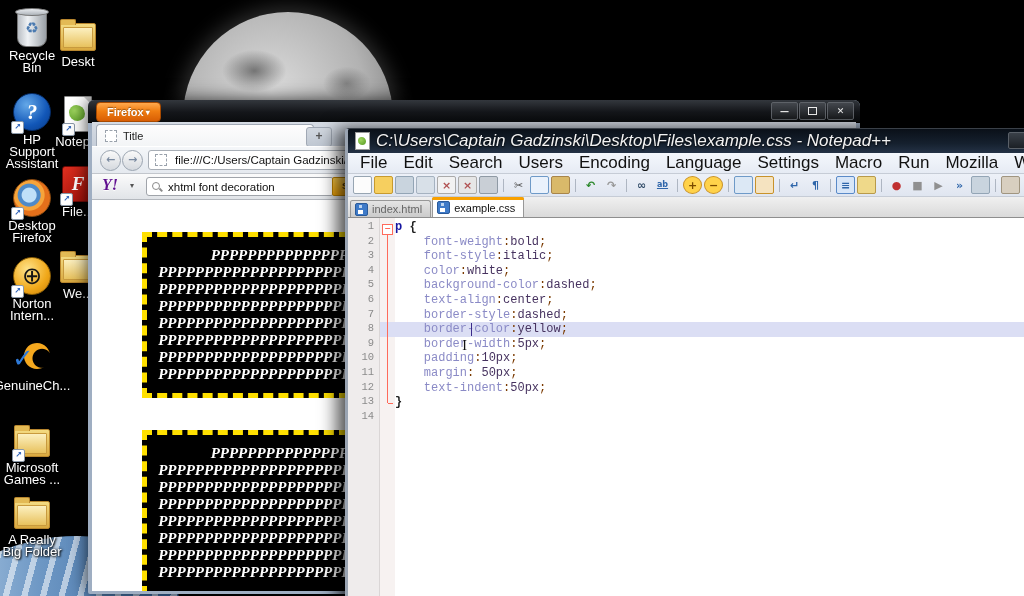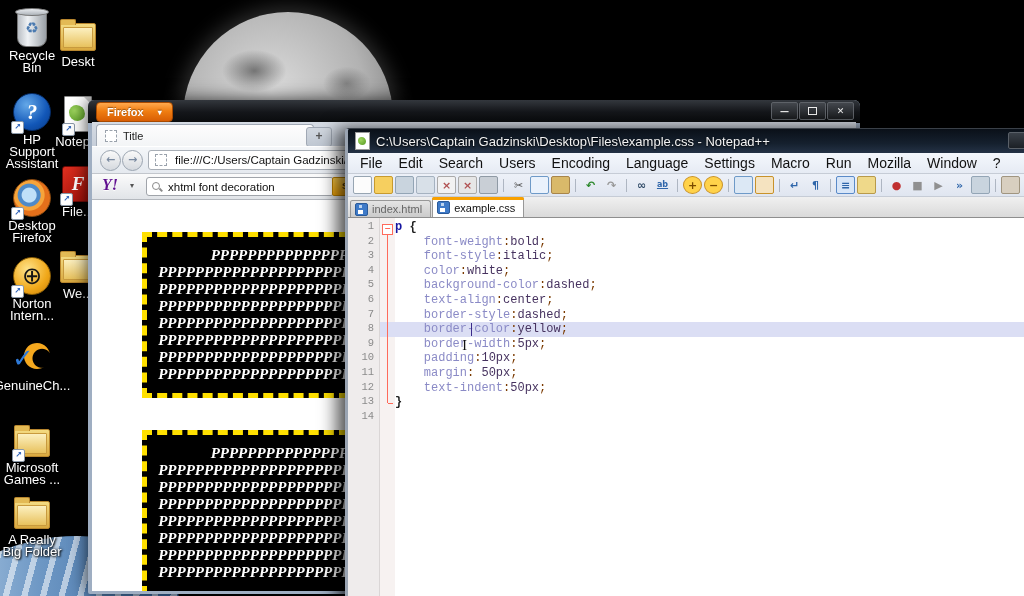--- a/index.html
+++ b/index.html
@@ -61,21 +61,21 @@
   .icon-genuine .check{position:absolute;left:0;top:0;color:#2E7AD8;font:bold 26px/34px "DejaVu Sans",sans-serif;}
 
   
   .win{position:absolute;}
 
   
   .ff{left:88px;top:100px;width:772px;height:494px;background:#9FAEC2;border-radius:6px 6px 2px 2px;
       box-shadow:0 0 18px rgba(0,0,0,.75);}
   .ff-titlebar{position:absolute;left:0;right:0;top:0;height:22px;border-radius:6px 6px 0 0;
       background:linear-gradient(#33373D,#14161A 55%,#0A0C0E);border-bottom:1px solid #000;}
-  .ff-appbtn{position:absolute;left:8px;top:2px;height:18px;padding:0 10px;display:flex;align-items:center;gap:14px;
+  .ff-appbtn{position:absolute;left:8px;top:2px;height:18px;padding:0 10px;display:flex;align-items:center;gap:2px;
       background:linear-gradient(#FFA94E,#F07E12 45%,#D85E04);border:1px solid #A84A00;border-radius:4px;
       color:#fff;font-size:11px;font-weight:bold;text-shadow:0 -1px 1px rgba(0,0,0,.4);cursor:pointer;}
   .ff-appbtn .caret{font-size:8px;}
   .winctrls{position:absolute;right:6px;top:2px;display:flex;}
   .wbtn{width:25px;height:16px;margin-left:1px;display:flex;align-items:center;justify-content:center;
       background:linear-gradient(#43474D,#1A1C1F);border:1px solid #5E6268;border-radius:2px;
       color:#EEE;font:bold 9px/1 "DejaVu Sans",sans-serif;cursor:pointer;}
   .wbtn .box{width:7px;height:6px;border:1px solid #EEE;}
   .ff-body{position:absolute;left:4px;right:4px;top:22px;bottom:3px;display:flex;flex-direction:column;
       background:#CDD5DF;overflow:hidden;}
@@ -121,26 +121,26 @@
 
   
   .npp{left:345px;top:128px;width:820px;height:480px;background:#10161E;
       border-left:3px solid #9AA4B2;border-top:1px solid #3A4048;border-radius:4px 0 0 0;
       box-shadow:-8px 0 18px rgba(0,0,0,.7);display:flex;flex-direction:column;}
   .npp-titlebar{height:24px;flex:none;position:relative;border-radius:3px 0 0 0;
       background:linear-gradient(#0A1018,#15202E 60%,#243246);display:flex;align-items:center;gap:6px;padding:0 7px;}
   .npp-ico{width:13px;height:16px;background:#fff;border:1px solid #999;position:relative;flex:none;}
   .npp-ico::after{content:"";position:absolute;left:2px;top:4px;width:8px;height:8px;border-radius:50% 60% 50% 60%;
       background:radial-gradient(circle at 35% 35%,#9ED45E,#569A22);}
-  .npp-title{color:#F2F2F2;font-size:13px;text-shadow:0 1px 2px #000;white-space:nowrap;}
+  .npp-title{color:#F2F2F2;font-size:17px;text-shadow:0 1px 2px #000;white-space:nowrap;font-style:italic;}
   .npp-mini{position:absolute;left:660px;top:3px;width:25px;height:15px;background:linear-gradient(#3A4048,#1C2026);
       border:1px solid #5A6068;border-radius:2px;}
   .npp-menubar{height:20px;flex:none;background:linear-gradient(#F4F7FC,#E6EBF4);border-bottom:1px solid #C6CCD6;
       display:flex;align-items:center;padding-left:4px;}
-  .menu-item{font-size:14px;color:#111;padding:2px 8px;cursor:pointer;}
+  .menu-item{font-size:17px;color:#111;padding:2px 8px;cursor:pointer;}
   .npp-toolbar{height:22px;flex:none;background:linear-gradient(#EDF1F8,#E0E6F0);border-bottom:1px solid #C6CCD6;
       display:flex;align-items:center;gap:2px;padding-left:5px;}
   .tico{width:17px;height:16px;flex:none;display:flex;align-items:center;justify-content:center;
       font:bold 11px/1 "DejaVu Sans",sans-serif;border-radius:2px;border:1px solid transparent;cursor:pointer;}
   .tico.small{font-size:8px;}
   .tsep{width:1px;height:13px;background:#AEB6C2;margin:0 3px;flex:none;}
   .npp-tabbar{height:20px;flex:none;background:linear-gradient(#F0F0F0,#DADADA);border-bottom:1px solid #8E8E8E;
       display:flex;align-items:flex-end;padding-left:2px;}
   .ntab{height:16px;display:flex;align-items:center;gap:4px;padding:0 8px 0 4px;margin-right:1px;position:relative;
       border:1px solid #989898;border-bottom:none;border-radius:2.5px 2.5px 0 0;font-size:11px;cursor:pointer;

